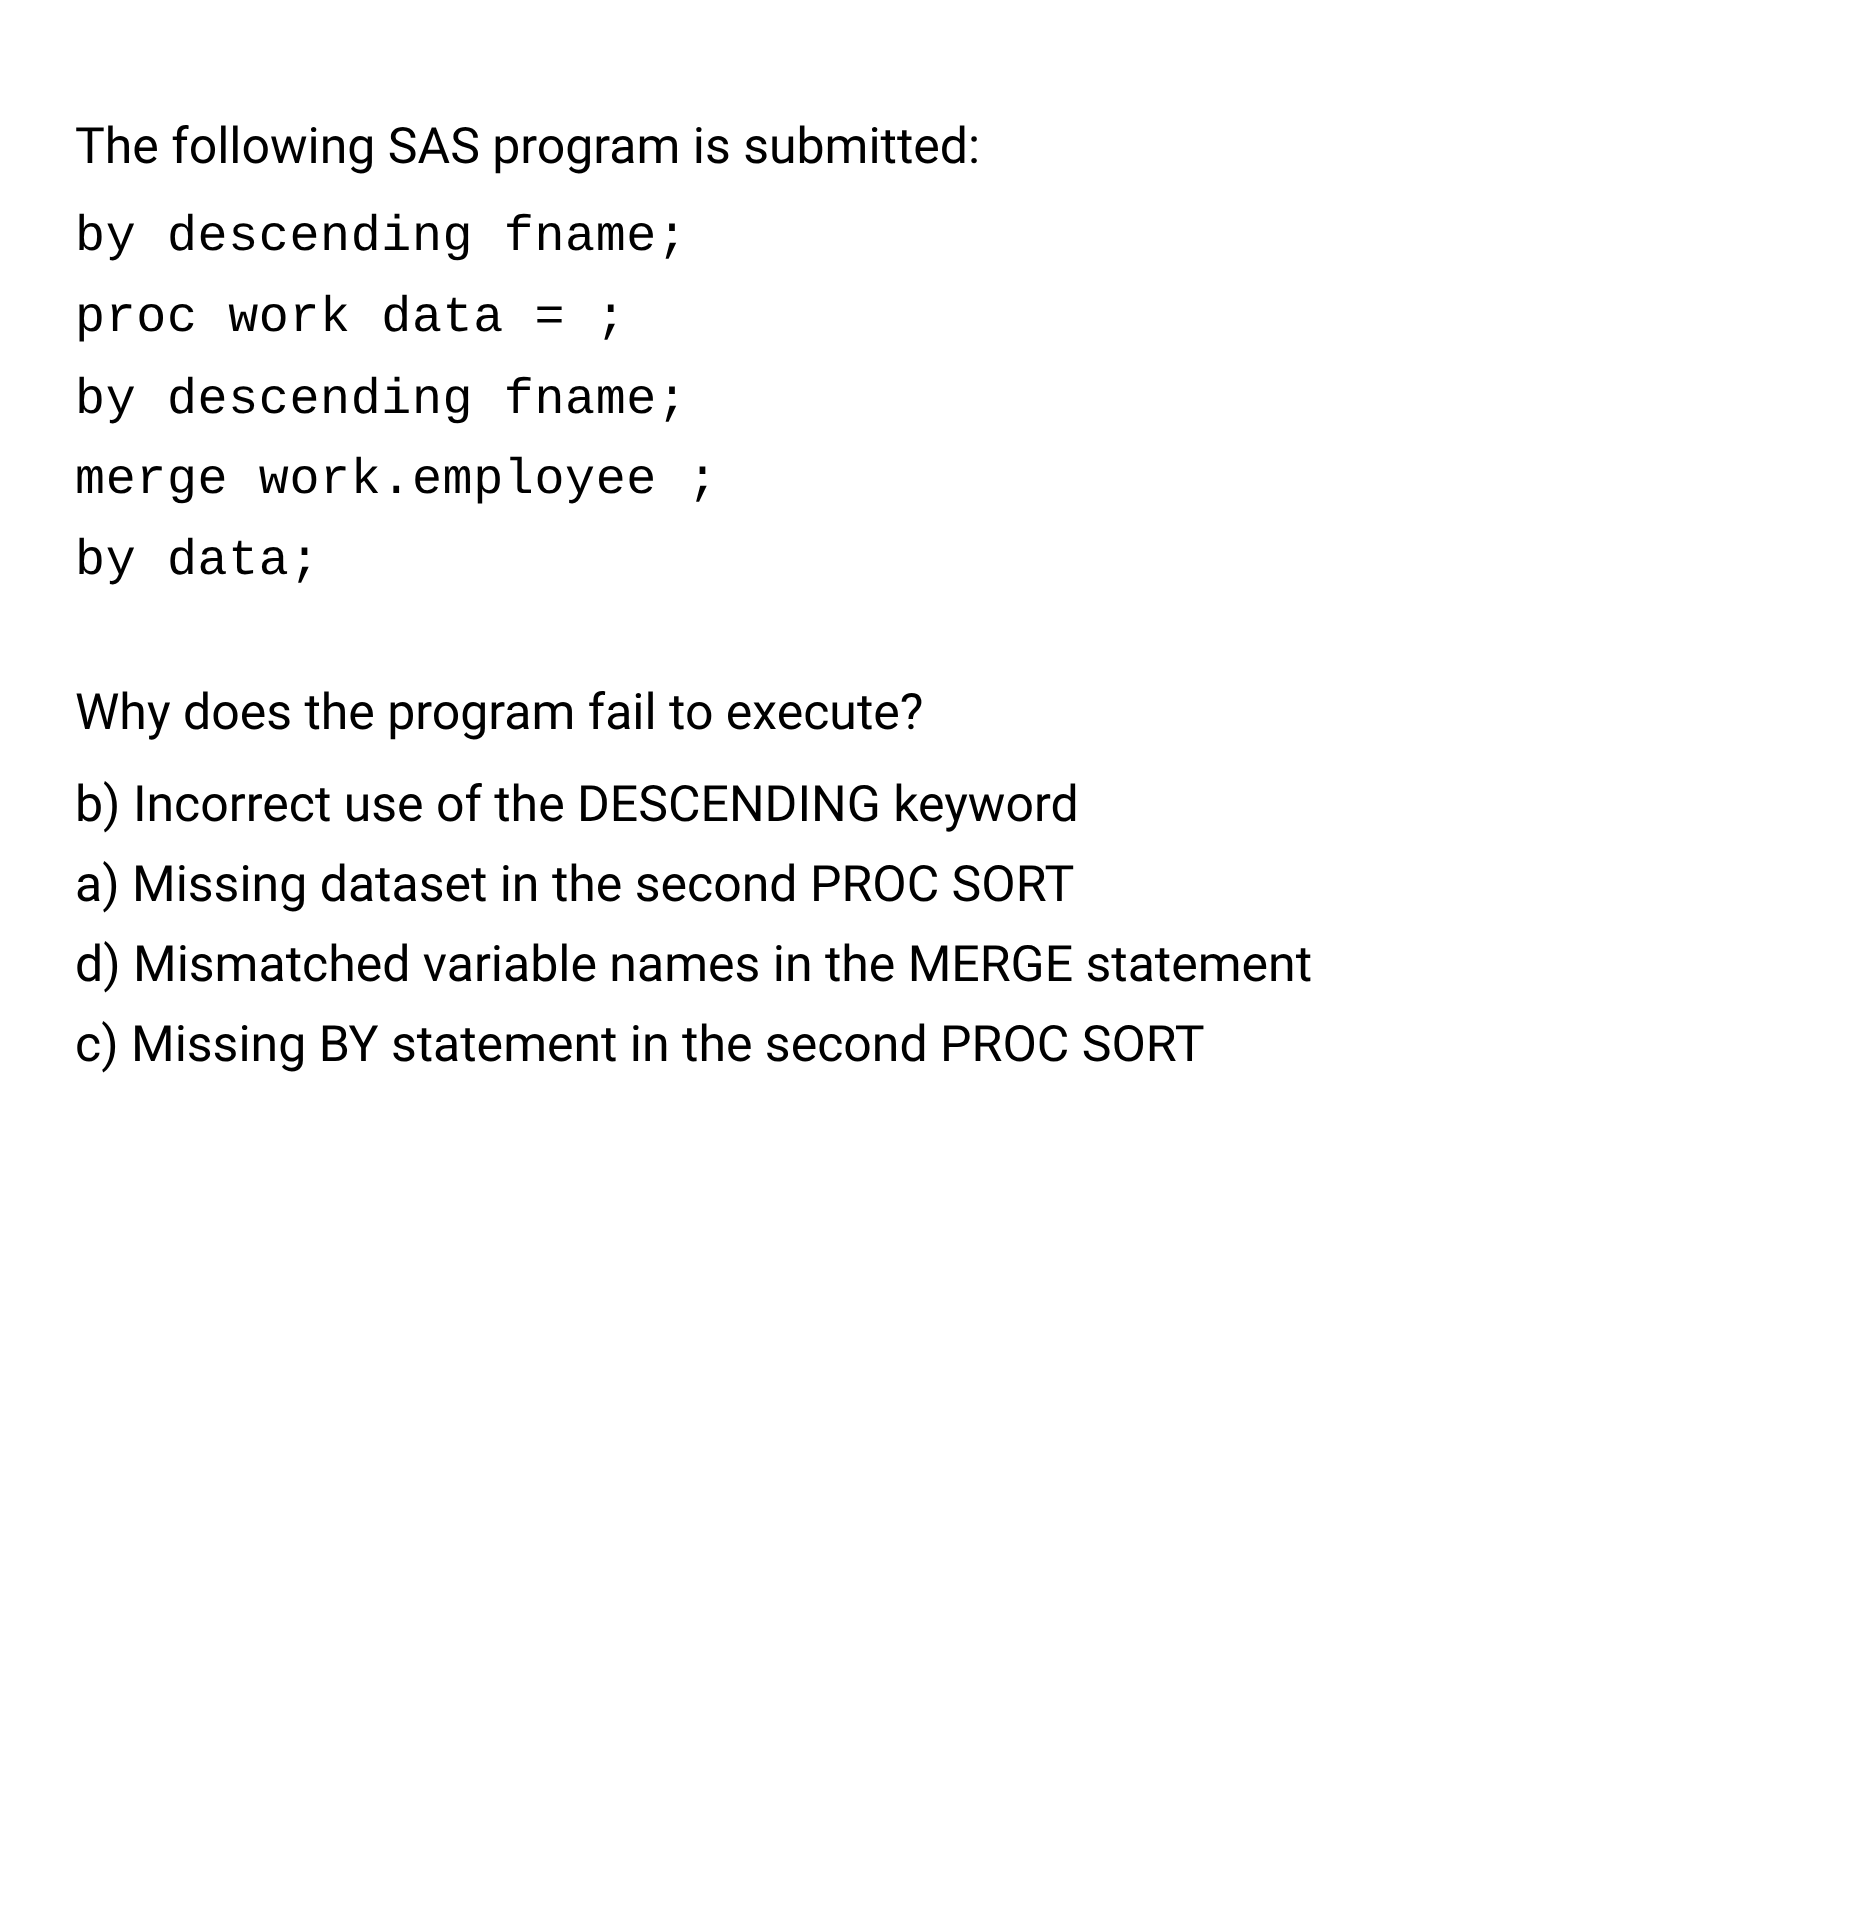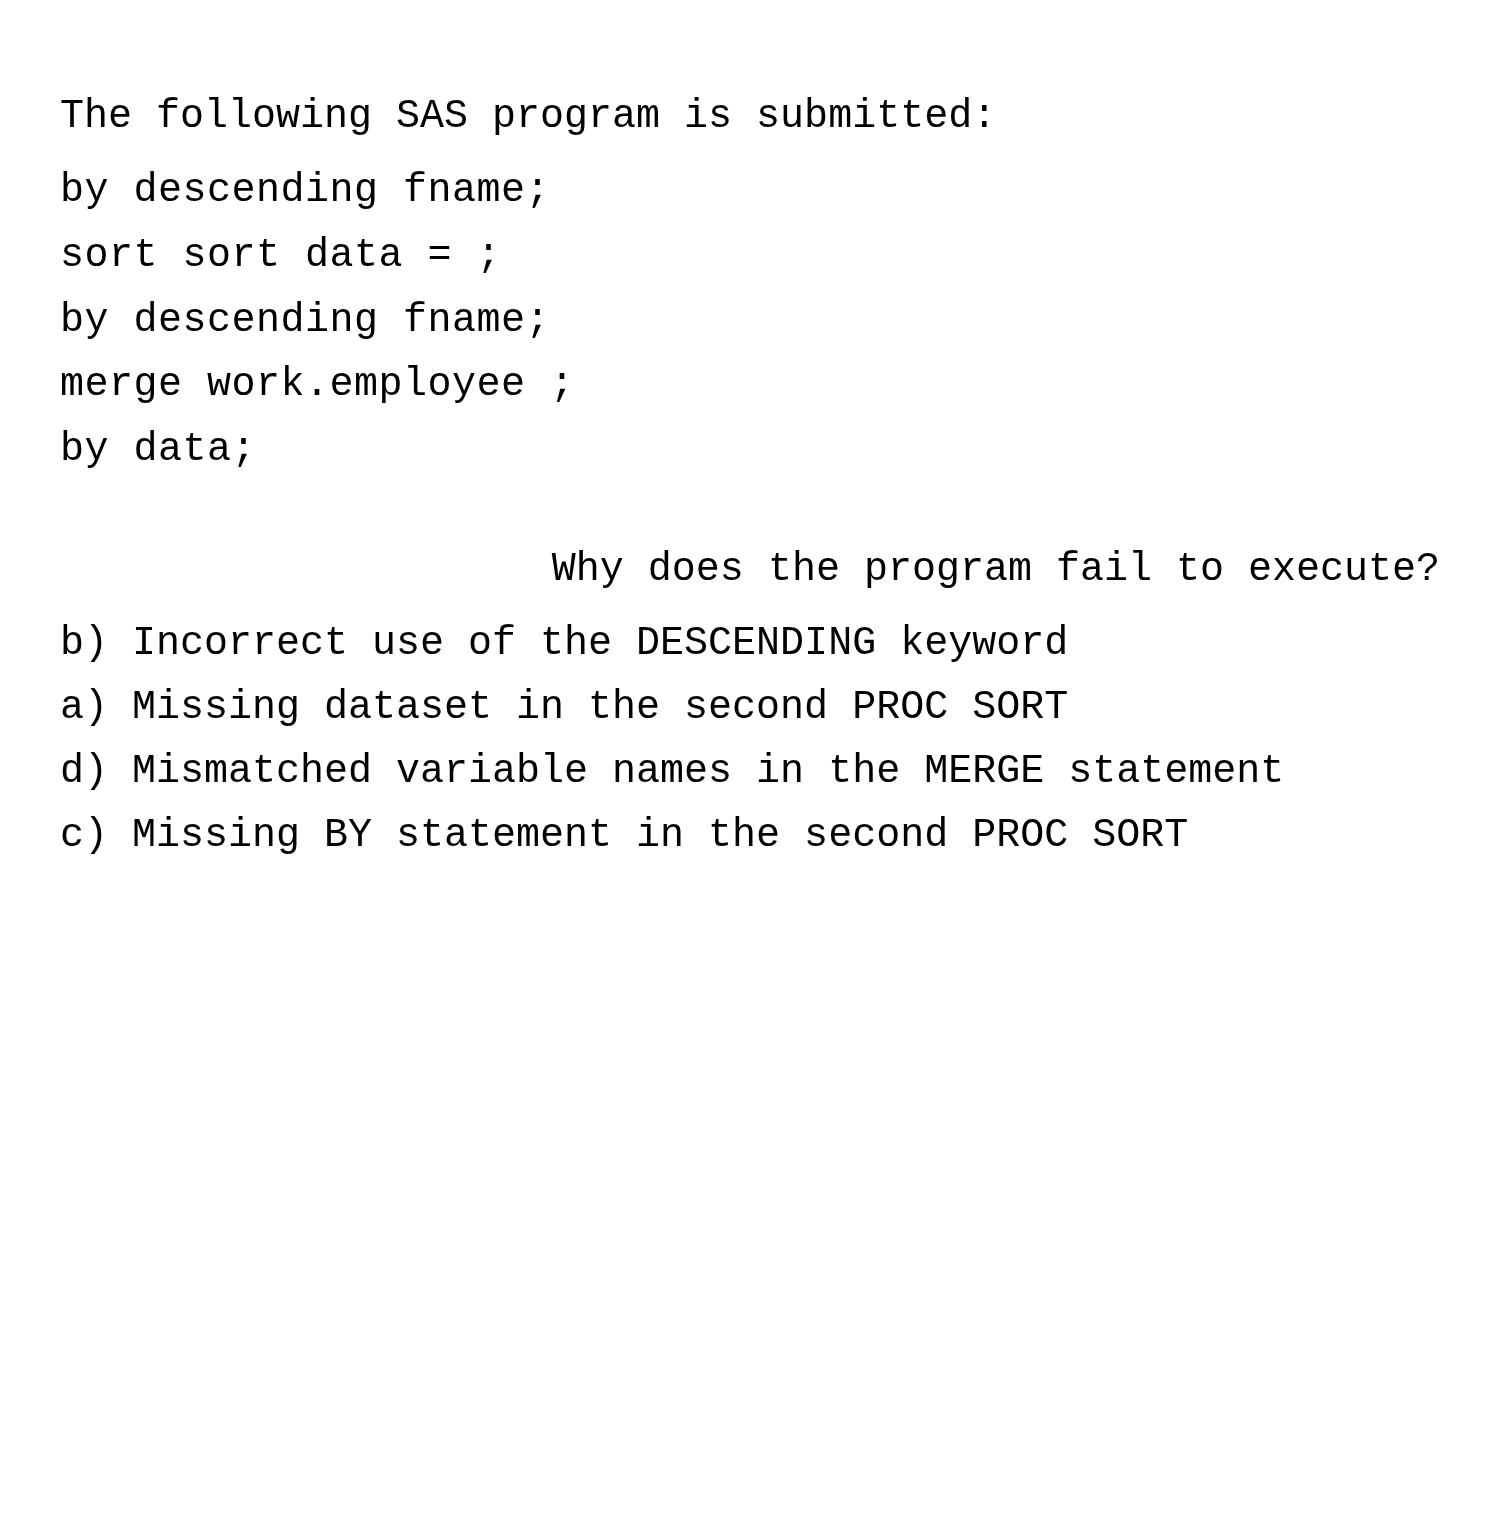--- a/index.html
+++ b/index.html
@@ -1,19 +1,18 @@
 <!DOCTYPE html>
 <html><head>
   <meta charset="utf-8">
   <style>
     * {
       margin: 0;
       padding: 0;
       box-sizing: border-box;
-      font-family: Liberation Mono, monospace;
     }
     body {
       background: #ffffff;
       font-family: -apple-system, BlinkMacSystemFont, "Segoe UI", Roboto, Helvetica, Arial, sans-serif;
       color: #000000;
       padding: 85px 60px;
       width: 1500px;
       min-height: 1536px;
       font-size: 40px;
       line-height: 1.6;
@@ -25,37 +24,36 @@
       font-family: "Courier New", Courier, monospace;
       line-height: 1.62;
       margin-bottom: 55px;
       letter-spacing: 0.5px;
     }
     .code-line {
       display: block;
     }
     .question {
       margin-bottom: 10px;
-      text-align: right;
     }
     .options {
       line-height: 1.6;
     }
     .option {
       display: block;
     }
   </style>
 </head>
 <body>
 
 <div class="intro">The following SAS program is submitted:</div>
 
 <div class="code-block">
   <span class="code-line">by descending fname;</span>
-  <span class="code-line">sort sort data = ;</span>
+  <span class="code-line">proc work data = ;</span>
   <span class="code-line">by descending fname;</span>
   <span class="code-line">merge work.employee ;</span>
   <span class="code-line">by data;</span>
 </div>
 
 <div class="question">Why does the program fail to execute?</div>
 
 <div class="options">
   <span class="option">b) Incorrect use of the DESCENDING keyword</span>
   <span class="option">a) Missing dataset in the second PROC SORT</span>

